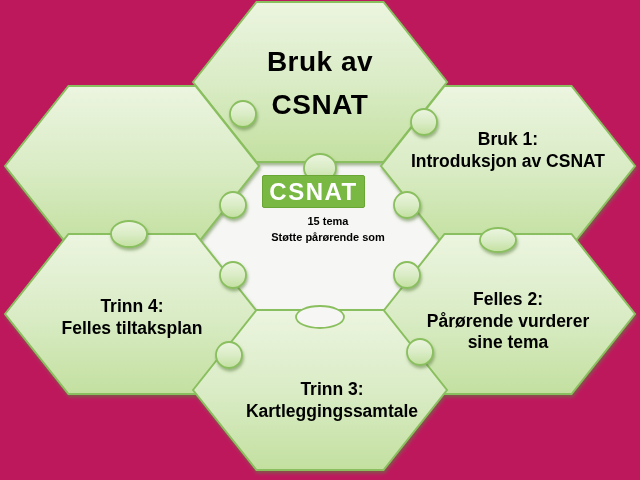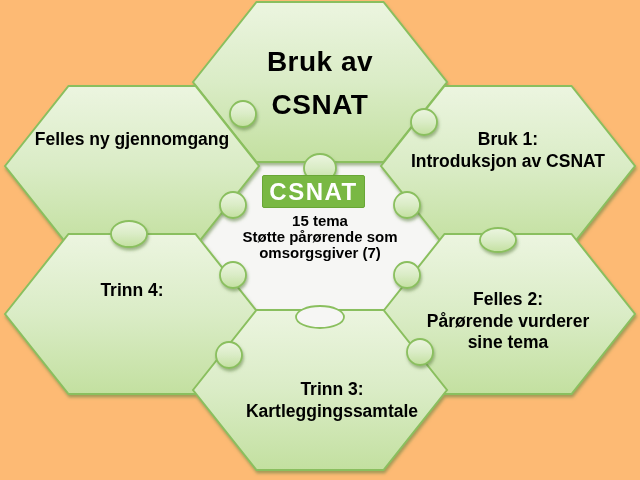--- a/index.html
+++ b/index.html
@@ -1,35 +1,35 @@
 <!DOCTYPE html>
 <html><head>
 <meta charset="utf-8">
 <style>
   html,body { margin:0; padding:0; background:#ffffff; }
   body { width:640px; height:480px; font-family:"Liberation Sans", sans-serif; }
-  .stage { position:relative; width:640px; height:480px; overflow:hidden; background:#fdba74; }
+  .stage { position:relative; width:640px; height:480px; overflow:hidden; background:#be185d; }
   .stage svg { position:absolute; left:0; top:0; }
 
   .label { position:absolute; text-align:center; font-weight:bold; color:#000; }
   .title-label { left:196px; top:40px; width:248px; font-size:28px; line-height:43px; letter-spacing:.5px; }
   .step-label { font-size:17.5px; line-height:21.5px; }
   .pos-upper-right { left:384px; top:129px; width:248px; }
   .pos-upper-left  { left:8px;   top:129px; width:248px; }
   .pos-lower-right { left:384px; top:289px; width:248px; }
-  .pos-lower-left  { left:8px;   top:280px; width:248px; }
+  .pos-lower-left  { left:8px;   top:296px; width:248px; }
   .pos-bottom      { left:208px; top:379px; width:248px; }
 
   .csnat-badge {
     position:absolute; left:262px; top:175px; width:101px; height:31px;
     background:#79b843; border:1px solid #69a636; border-radius:2px;
     color:#fff; font-weight:bold; font-size:24px; line-height:31px;
     text-align:center; letter-spacing:1.5px;
   }
-  .center-text { left:200px; top:213px; width:240px; font-size:15px; line-height:16px; }
+  .center-text { left:208px; top:213px; width:240px; font-size:11px; line-height:16px; }
 </style>
 </head>
 <body>
 
 <div class="stage">
 
   <svg width="640" height="480" viewBox="0 0 640 480">
     <defs>
       <linearGradient id="pieceGrad" x1="0" y1="0" x2="0" y2="1">
         <stop offset="0" stop-color="#ecf5e0"></stop>
@@ -85,27 +85,26 @@
     <div>sine tema</div>
   </div>
 
   <div class="label step-label pos-bottom">
     <div>Trinn 3:</div>
     <div>Kartleggingssamtale</div>
   </div>
 
   <div class="label step-label pos-lower-left">
     <div>Trinn 4:</div>
+    <div>Felles tiltaksplan</div>
   </div>
 
   <div class="label step-label pos-upper-left">
-    <div>Felles ny gjennomgang</div>
   </div>
 
   <div class="csnat-badge">CSNAT</div>
 
   <div class="label center-text">
     <div>15 tema</div>
     <div>Støtte pårørende som</div>
-    <div>omsorgsgiver (7)</div>
   </div>
 
 </div>
 
 </body></html>

